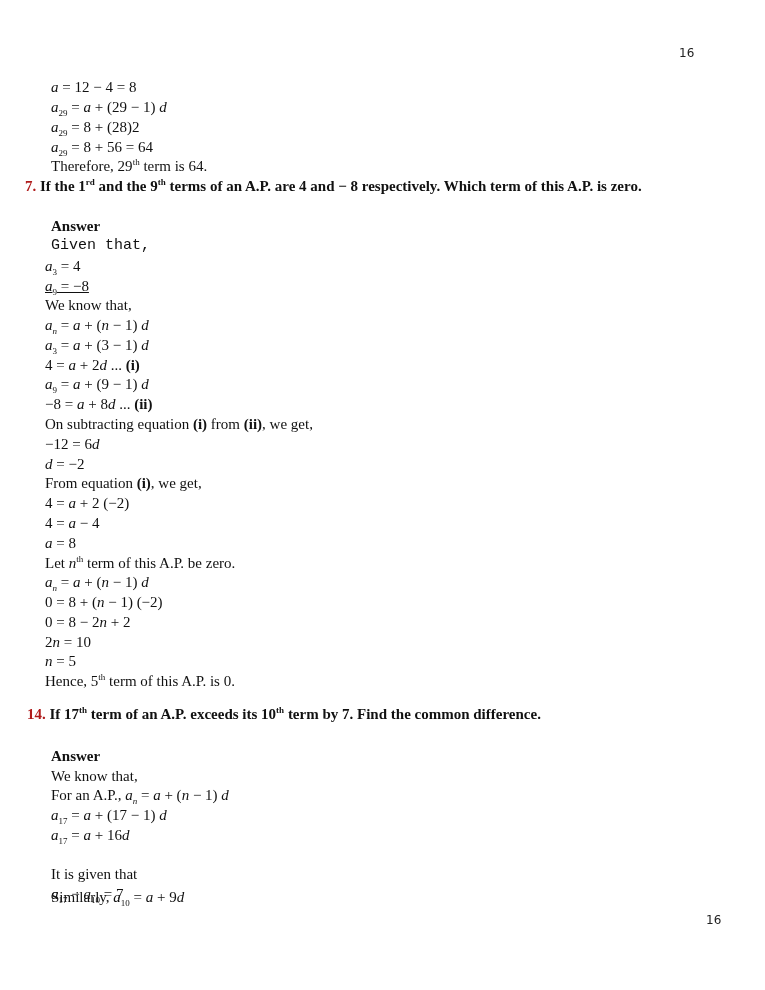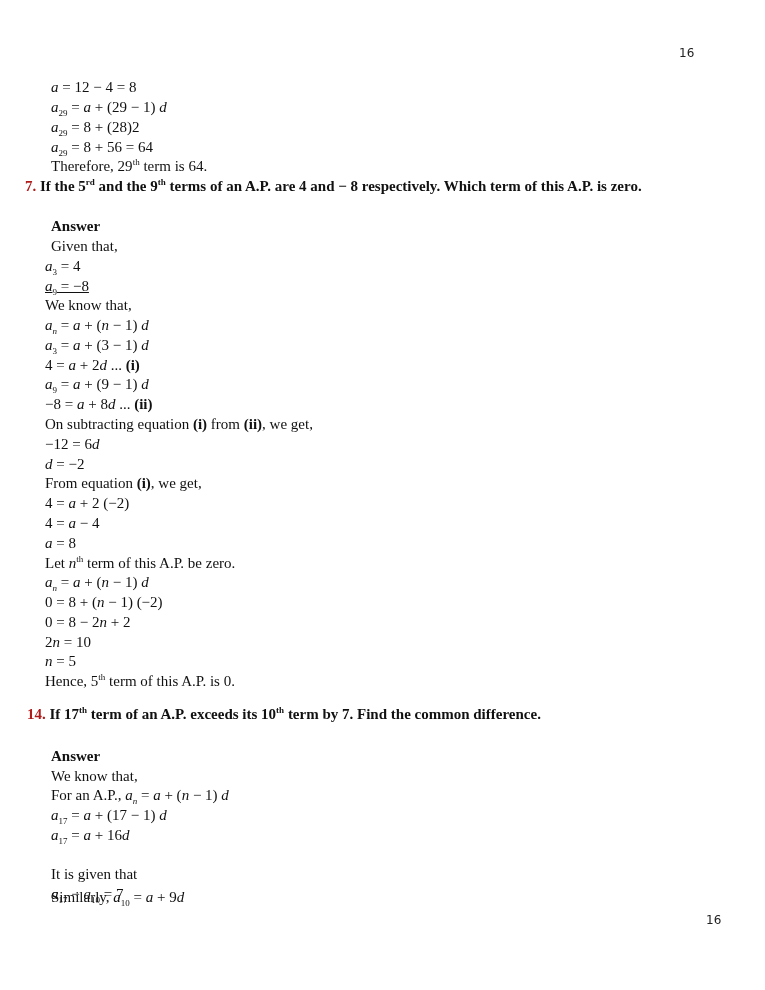--- a/index.html
+++ b/index.html
@@ -23,27 +23,27 @@
   <div>
     <div class="ln" style="left:51px; top:78px;text-align:center;"><span class="it">a</span> = 12 − 4 = 8</div>
     <div class="ln" style="left:51px; top:98px;text-align:center;"><span class="it">a</span><sub style="font-size:9px">29</sub> = <span class="it">a</span> + (29 − 1) <span class="it">d</span></div>
     <div class="ln" style="left:51px; top:118px;"><span class="it">a</span><sub style="font-size:9px">29</sub> = 8 + (28)2</div>
     <div class="ln" style="left:51px; top:138px;"><span class="it">a</span><sub style="font-size:9px">29</sub> = 8 + 56 = 64</div>
     <div class="ln" style="left:51px; top:157px;">Therefore, 29<sup>th</sup> term is 64.</div>
   </div>
 
   <div class="q" style="left:25px; top:177px;">
     <span class="qn">7.</span>
-    <span>If the 5</span><sup>rd</sup><span> and the 9</span><sup>th</sup><span> terms of an A.P. are 4 and − 8 respectively. Which term of this A.P. is zero.</span>
+    <span>If the 1</span><sup>rd</sup><span> and the 9</span><sup>th</sup><span> terms of an A.P. are 4 and − 8 respectively. Which term of this A.P. is zero.</span>
   </div>
 
   <div class="ln b" style="left:51px; top:217px;">Answer</div>
 
   <div>
-    <div class="ln" style="left:51px; top:237px;">Given that,</div>
+    <div class="ln" style="left:51px; top:237px;font-family:Liberation Mono, monospace;">Given that,</div>
     <div class="ln" style="left:45px; top:257px;"><span class="it">a</span><sub style="font-size:9px">3</sub> = 4</div>
     <div class="ln" style="left:45px; top:277px;text-decoration:underline;"><span class="it">a</span><sub style="font-size:9px">9</sub> = −8</div>
     <div class="ln" style="left:45px; top:296px;">We know that,</div>
     <div class="ln" style="left:45px; top:316px;"><span class="it">a<sub style="font-size:9px">n</sub></span> = <span class="it">a</span> + (<span class="it">n</span> − 1) <span class="it">d</span></div>
     <div class="ln" style="left:45px; top:336px;"><span class="it">a</span><sub style="font-size:9px">3</sub> = <span class="it">a</span> + (3 − 1) <span class="it">d</span></div>
     <div class="ln" style="left:45px; top:356px;">4 = <span class="it">a</span> + 2<span class="it">d</span> ... <b>(i)</b></div>
     <div class="ln" style="left:45px; top:375px;"><span class="it">a</span><sub style="font-size:9px">9</sub> = <span class="it">a</span> + (9 − 1) <span class="it">d</span></div>
     <div class="ln" style="left:45px; top:395px;">−8 = <span class="it">a</span> + 8<span class="it">d</span> ... <b>(ii)</b></div>
     <div class="ln" style="left:45px; top:415px;">On subtracting equation <b>(i)</b> from <b>(ii)</b>, we get,</div>
     <div class="ln" style="left:45px; top:435px;">−12 = 6<span class="it">d</span></div>

